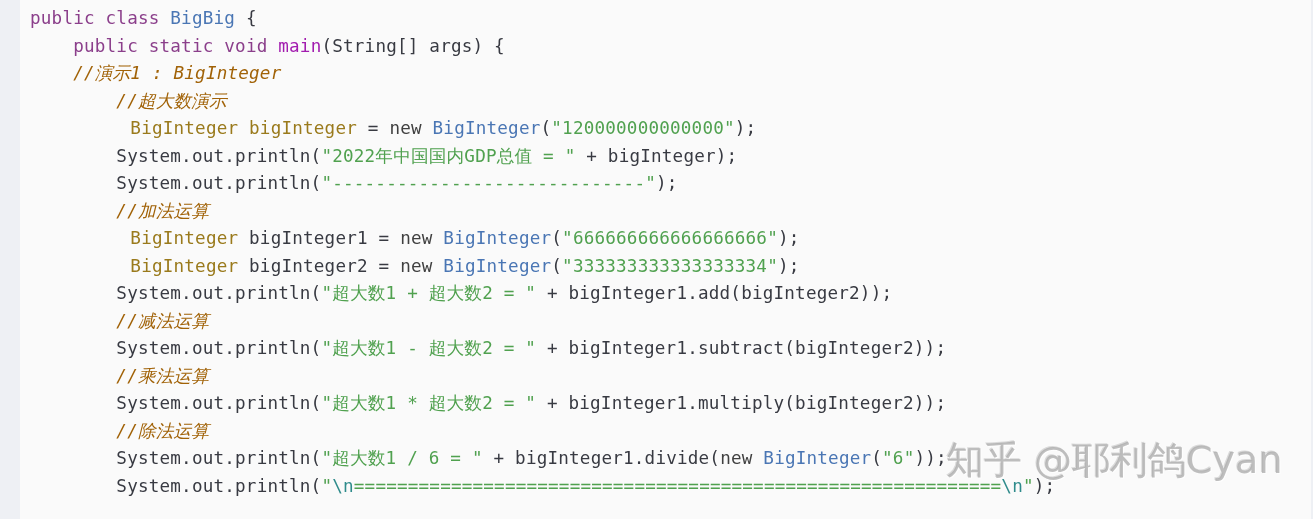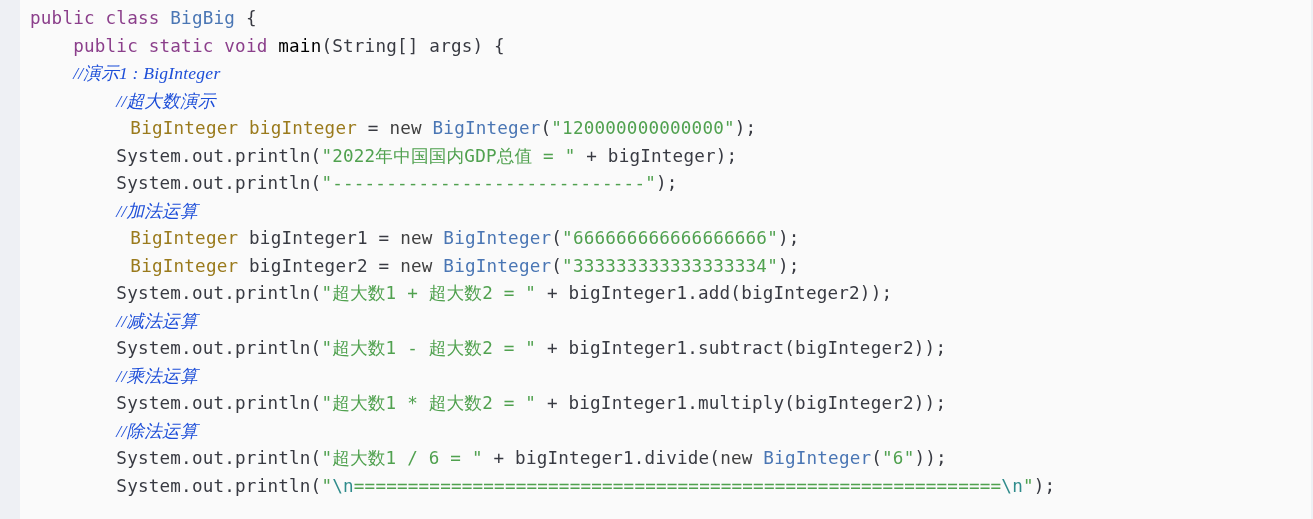--- a/index.html
+++ b/index.html
@@ -36,25 +36,25 @@
       white-space: pre;
       letter-spacing: 0.2px;
     }
     .line {
       display: block;
       height: 27.5px;
     }
     .kw { color: #8b3f8b; }
     .kw-new { color: #404040; }
     .cls { color: #4a76b4; }
-    .fn { color: #000000; }
+    .fn { color: #a21caf; }
     .type { color: #9a7a1c; margin-left: 14px; }
     .str { color: #50a14f; }
     .esc { color: #2e8b8b; }
-    .cmt { color: #1d4ed8; font-style: italic; font-family: Liberation Serif, serif; }
+    .cmt { color: #a16207; font-style: italic; }
     .plain { color: #383a42; }
     .watermark {
       position: absolute;
       left: 946px;
       top: 437px;
       font-family: "DejaVu Sans", "Liberation Sans", sans-serif;
       font-size: 38px;
       line-height: 46px;
       color: rgba(170, 170, 170, 0.75);
       text-shadow: 1px 1px 0 rgba(255,255,255,0.8), -1px -1px 0 rgba(120,120,120,0.25);
@@ -69,14 +69,15 @@
       height: 519px;
       background: #eef0f4;
     }
   </style>
 </head>
 <body>
 
 <div class="frame">
   <div class="gutter"></div>
   <pre class="code" id="code-block"><span class="line"><span class="plain"></span><span class="kw">public</span><span class="plain"> </span><span class="kw">class</span><span class="plain"> </span><span class="cls">BigBig</span><span class="plain"> {</span></span><span class="line"><span class="plain">    </span><span class="kw">public</span><span class="plain"> </span><span class="kw">static</span><span class="plain"> </span><span class="kw">void</span><span class="plain"> </span><span class="fn">main</span><span class="plain">(String[] args) {</span></span><span class="line"><span class="plain">    </span><span class="cmt">//演示1 : BigInteger</span></span><span class="line"><span class="plain">        </span><span class="cmt">//超大数演示</span></span><span class="line"><span class="plain">        </span><span class="type">BigInteger bigInteger</span><span class="plain"> = </span><span class="kw-new">new</span><span class="plain"> </span><span class="cls">BigInteger</span><span class="plain">(</span><span class="str">"120000000000000"</span><span class="plain">);</span></span><span class="line"><span class="plain">        </span><span class="plain">System.out.println(</span><span class="str">"2022年中国国内GDP总值 = "</span><span class="plain"> + bigInteger);</span></span><span class="line"><span class="plain">        </span><span class="plain">System.out.println(</span><span class="str">"-----------------------------"</span><span class="plain">);</span></span><span class="line"><span class="plain">        </span><span class="cmt">//加法运算</span></span><span class="line"><span class="plain">        </span><span class="type">BigInteger</span><span class="plain"> bigInteger1 = </span><span class="kw-new">new</span><span class="plain"> </span><span class="cls">BigInteger</span><span class="plain">(</span><span class="str">"666666666666666666"</span><span class="plain">);</span></span><span class="line"><span class="plain">        </span><span class="type">BigInteger</span><span class="plain"> bigInteger2 = </span><span class="kw-new">new</span><span class="plain"> </span><span class="cls">BigInteger</span><span class="plain">(</span><span class="str">"333333333333333334"</span><span class="plain">);</span></span><span class="line"><span class="plain">        </span><span class="plain">System.out.println(</span><span class="str">"超大数1 + 超大数2 = "</span><span class="plain"> + bigInteger1.add(bigInteger2));</span></span><span class="line"><span class="plain">        </span><span class="cmt">//减法运算</span></span><span class="line"><span class="plain">        </span><span class="plain">System.out.println(</span><span class="str">"超大数1 - 超大数2 = "</span><span class="plain"> + bigInteger1.subtract(bigInteger2));</span></span><span class="line"><span class="plain">        </span><span class="cmt">//乘法运算</span></span><span class="line"><span class="plain">        </span><span class="plain">System.out.println(</span><span class="str">"超大数1 * 超大数2 = "</span><span class="plain"> + bigInteger1.multiply(bigInteger2));</span></span><span class="line"><span class="plain">        </span><span class="cmt">//除法运算</span></span><span class="line"><span class="plain">        </span><span class="plain">System.out.println(</span><span class="str">"超大数1 / 6 = "</span><span class="plain"> + bigInteger1.divide(</span><span class="kw-new">new</span><span class="plain"> </span><span class="cls">BigInteger</span><span class="plain">(</span><span class="str">"6"</span><span class="plain">));</span></span><span class="line"><span class="plain">        </span><span class="plain">System.out.println(</span><span class="str">"</span><span class="esc">\n</span><span class="str">============================================================</span><span class="esc">\n</span><span class="str">"</span><span class="plain">);</span></span></pre>
+  <div class="watermark">知乎 @耶利鸽Cyan</div>
   <div class="right-edge"></div>
 </div>
 
 </body></html>

